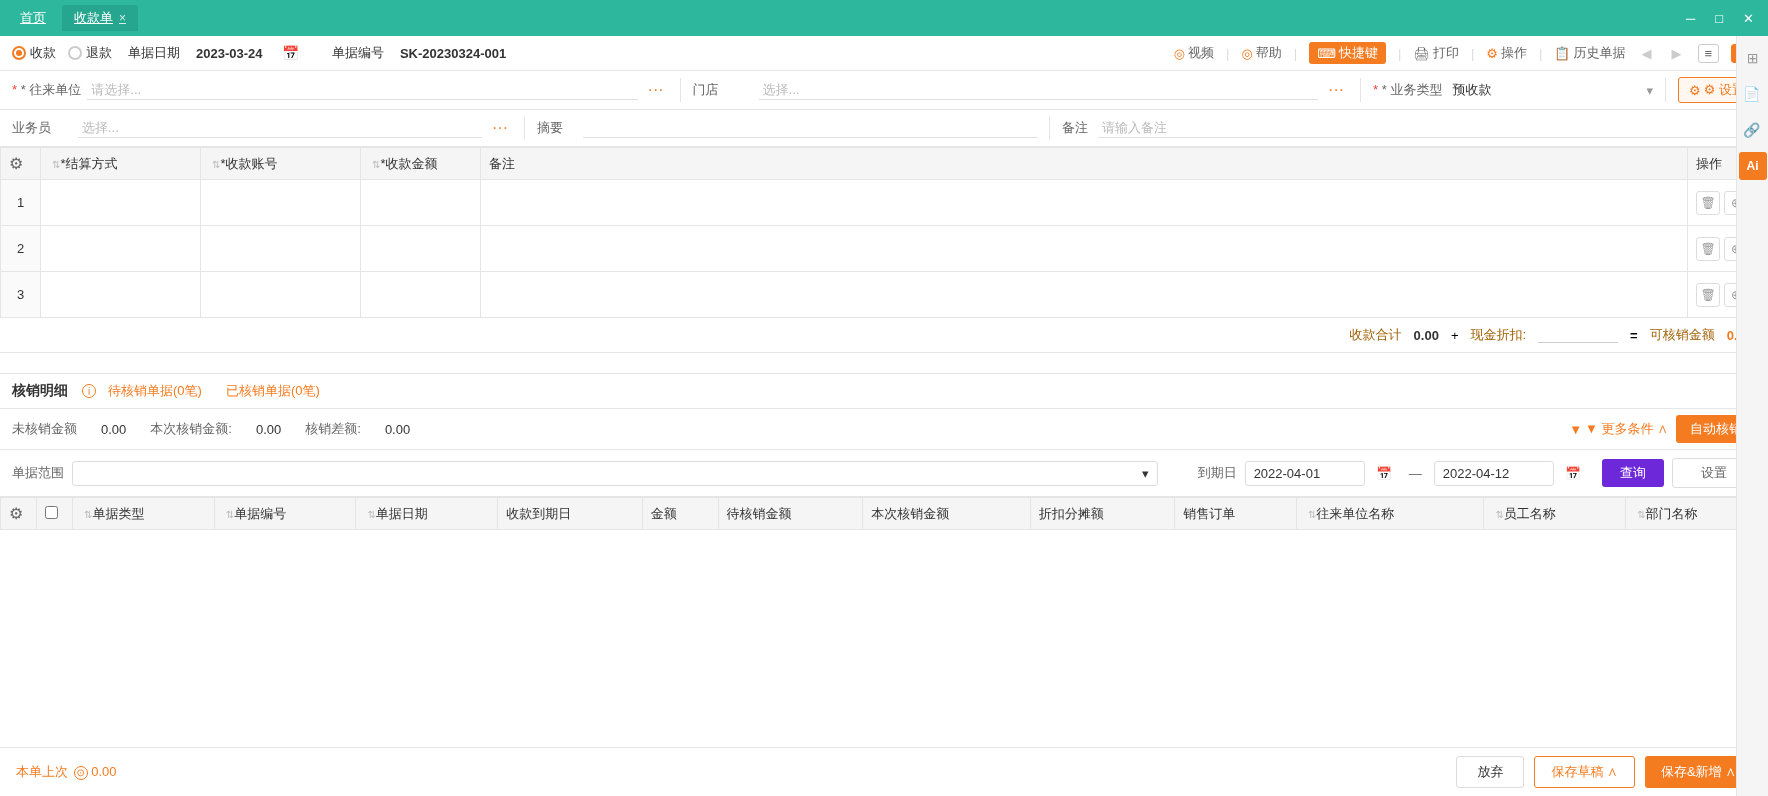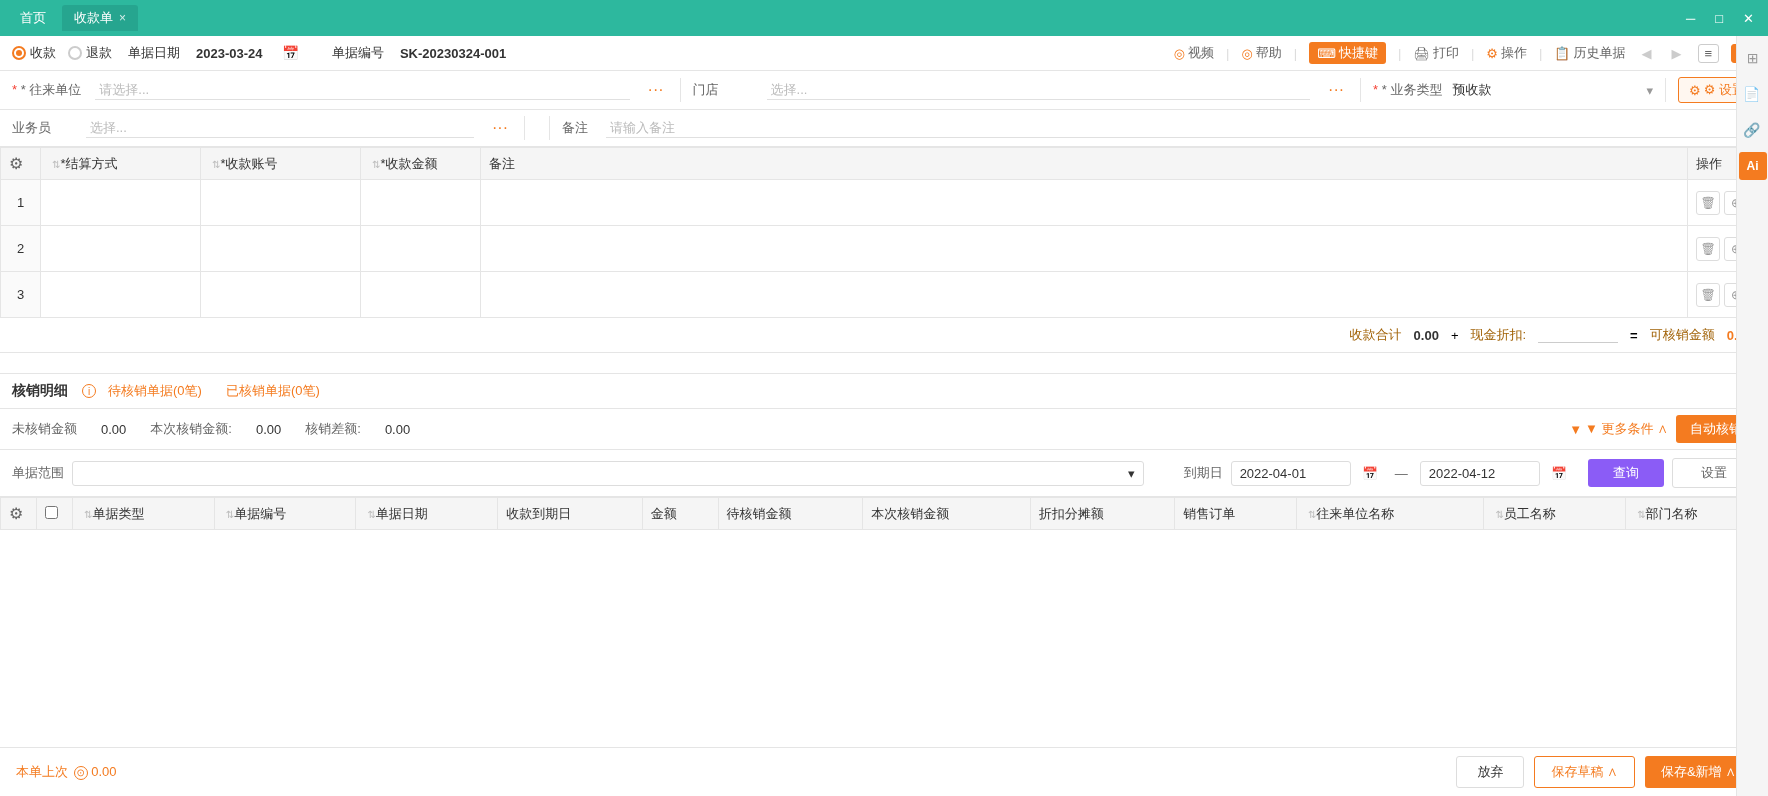--- a/index.html
+++ b/index.html
@@ -13,20 +13,21 @@
       height: 36px;
       padding: 0 8px;
       gap: 4px;
     }
     .nav-tab {
       padding: 4px 12px;
       color: #fff;
       cursor: pointer;
       border-radius: 3px 3px 0 0;
       font-size: 13px;
+      text-decoration: underline;
     }
     .nav-tab.closable {
       display: flex;
       align-items: center;
       gap: 6px;
       background: #26a58f;
       color: #fff;
     }
     .nav-tab .close-x {
       font-size: 12px;
@@ -109,21 +110,21 @@
       display: flex;
       align-items: center;
       padding: 6px 12px;
       border-bottom: 1px solid #e5e5e5;
       gap: 0;
       background: #fff;
     }
     .form-field {
       display: flex;
       align-items: center;
-      gap: 14px;
+      gap: 6px;
       flex: 1;
     }
     .form-field-label {
       color: #666;
       white-space: nowrap;
       font-size: 13px;
       min-width: 60px;
     }
     .required { color: #f44336; }
     .form-input {
@@ -327,24 +328,24 @@
     .date-input {
       border: 1px solid #ddd;
       border-radius: 3px;
       padding: 4px 8px;
       font-size: 13px;
       color: #333;
       width: 120px;
     }
     .date-separator { color: #666; padding: 0 4px; }
     .query-btn {
-      background: #8b5cf6;
+      background: #6d28d9;
       color: #fff;
       border: none;
-      padding: 5px 25px;
+      padding: 5px 18px;
       border-radius: 3px;
       cursor: pointer;
       font-size: 13px;
     }
     .settings-sm-btn {
       background: #fff;
       color: #666;
       border: 1px solid #ddd;
       padding: 5px 28px;
       border-radius: 3px;
@@ -574,20 +575,24 @@
     </button>
   </div>
 
   <div class="form-row2">
     <div class="form-field" style="flex:1;max-width:500px">
       <span class="form-field-label" style="min-width:60px">业务员</span>
       <input class="form-input" type="text" placeholder="选择..." style="">
       <span class="more-btn">···</span>
     </div>
     <div class="form-divider"></div>
+    <div class="form-field" style="flex:1;max-width:500px">
+      <span class="form-field-label" style="min-width:40px">摘要</span>
+      <input class="form-input" type="text" style="">
+    </div>
     <div class="form-divider"></div>
     <div class="form-field" style="flex:1">
       <span class="form-field-label" style="min-width:30px">备注</span>
       <input class="form-input" type="text" placeholder="请输入备注" style="">
     </div>
   </div>
 
   <div class="table-section">
     <table class="data-table">
       <thead>

